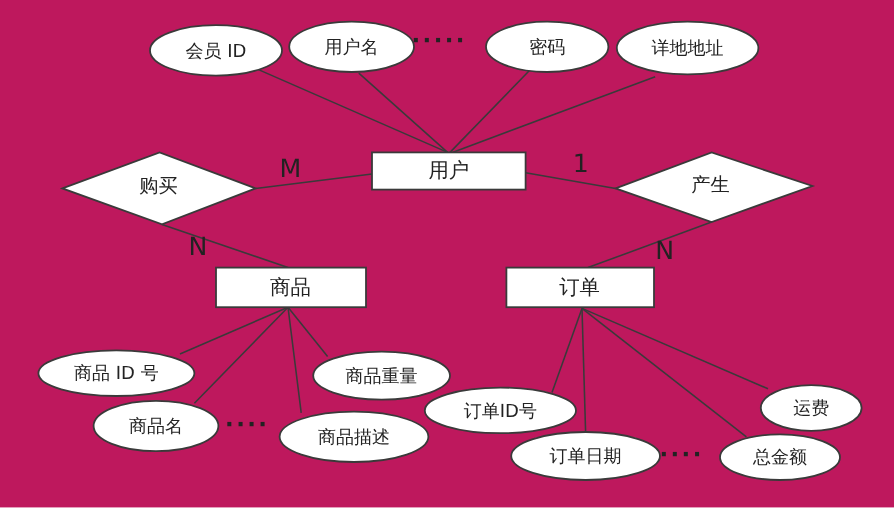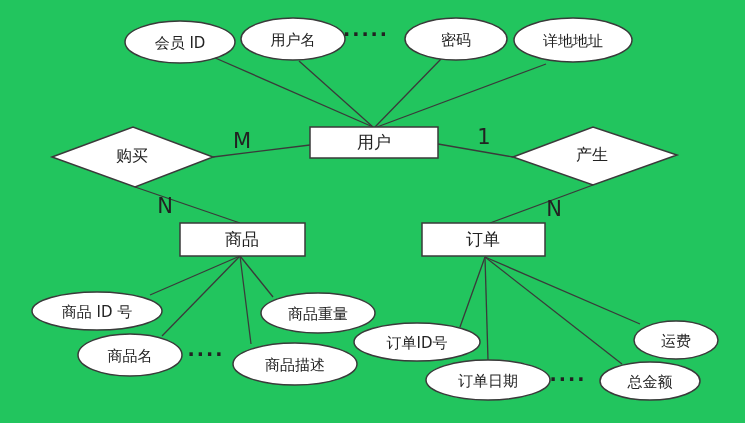--- a/index.html
+++ b/index.html
@@ -5,21 +5,21 @@
   html, body {
     margin: 0;
     padding: 0;
     background: #ffffff;
     font-family: "DejaVu Sans", "Liberation Sans", sans-serif;
   }
   .stage {
     position: relative;
     width: 745px;
     height: 423px;
-    background: #22c55e;
+    background: #be185d;
     overflow: hidden;
   }
   svg { display: block; }
   .shape {
     fill: #ffffff;
     stroke: #3a3a3a;
     stroke-width: 1.5;
   }
   .connector {
     stroke: #3a3a3a;

